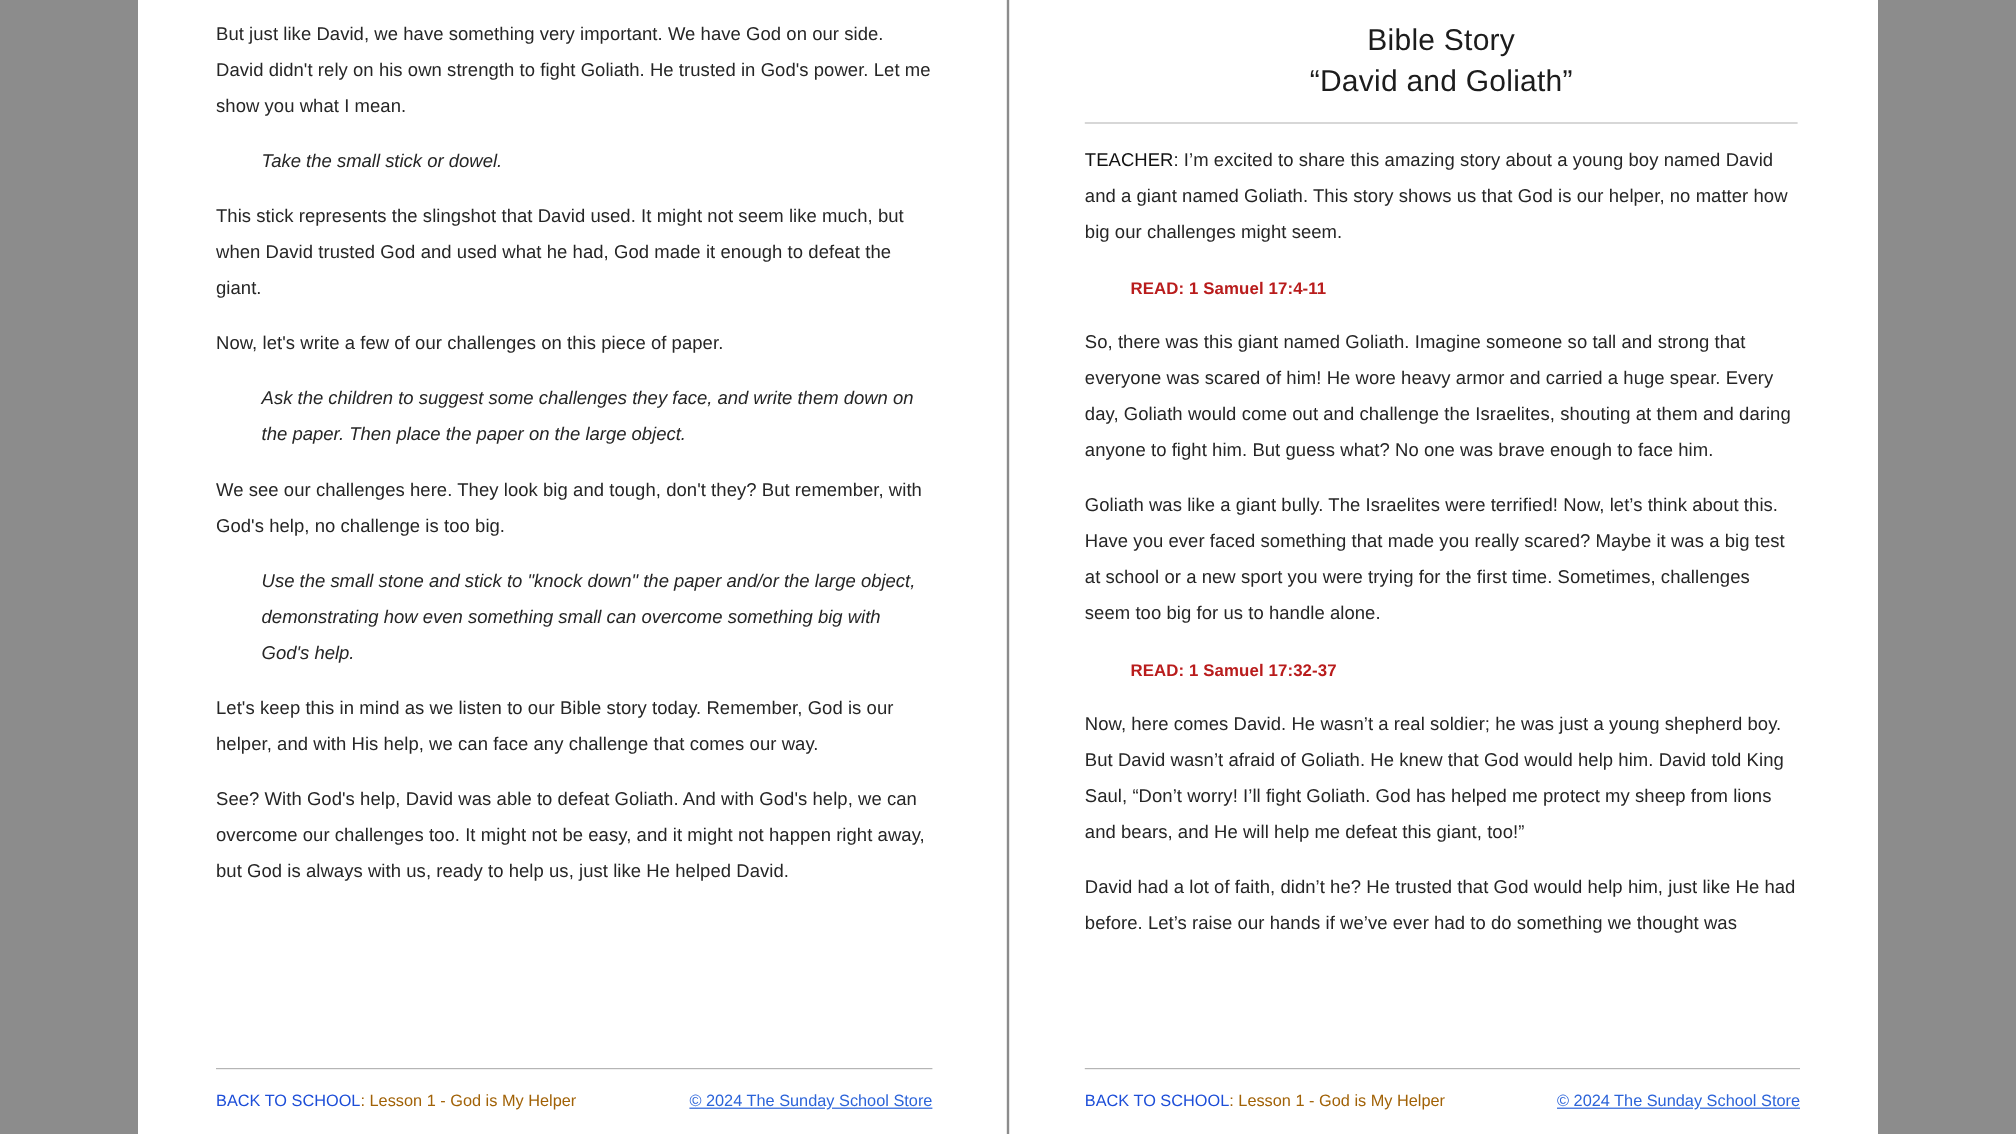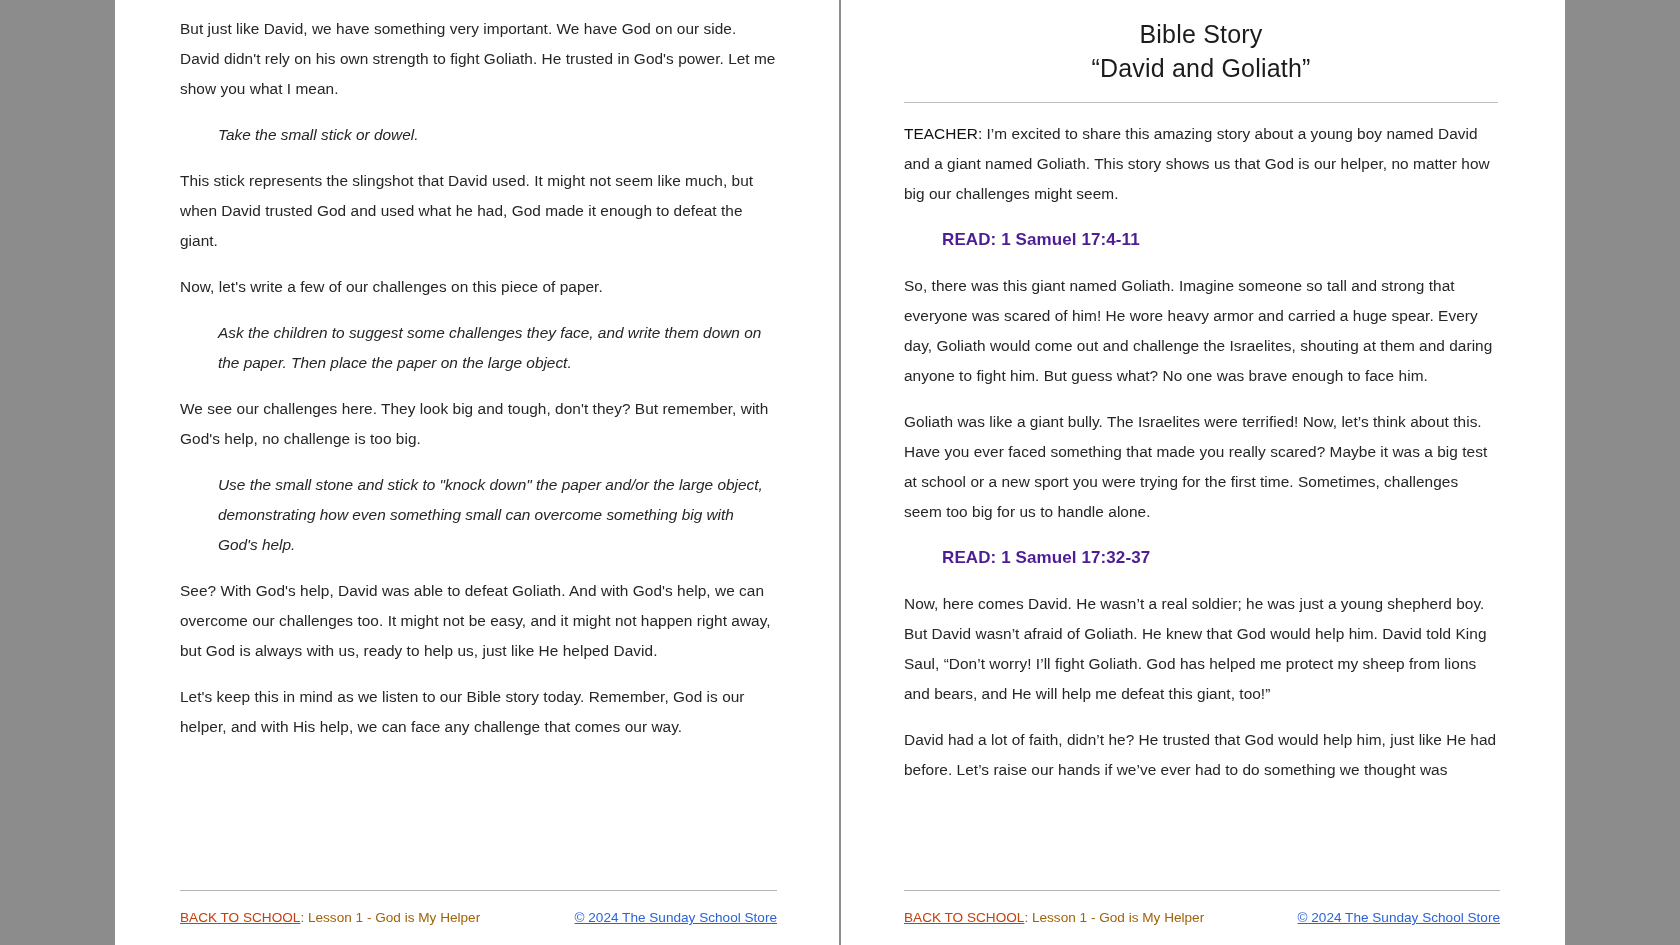--- a/index.html
+++ b/index.html
@@ -75,22 +75,22 @@
   p.stage {
     font-style: italic;
     font-size: 15.4px;
     color: #262626;
     line-height: 30px;
     margin: 16px 0 16px 0;
     padding-left: 38px;
   }
   p.readline {
     font-weight: bold;
-    font-size: 17px;
-    color: #4c1d95;
+    font-size: 14px;
+    color: #b91c1c;
     line-height: 30px;
     margin: 0 0 16px 0;
     padding-left: 38px;
     letter-spacing: 0.1px;
   }
   .speaker {
     font-weight: normal;
     color: #111;
   }
 
@@ -108,44 +108,43 @@
     margin: 0 0 19px 0;
   }
   .footer-row {
     display: flex;
     justify-content: space-between;
     align-items: baseline;
     font-size: 13.6px;
     color: #262626;
   }
   .flink {
-    color: #c2410c;
-    text-decoration: underline;
+    color: #1d4ed8;
   }
   .ftext { color: #a16207; }
   .fright { color: #2b63d9; text-decoration: underline; }
 </style>
 </head>
 <body>
 
 <div class="viewer">
   <div class="spread">
 
     <div class="page page-left">
       <div class="page-inner">
         <div class="body-area" style="padding-top:14px;">
           <p class="para first">But just like David, we have something very important. We have God on our side. David didn't rely on his own strength to fight Goliath. He trusted in God's power. Let me show you what I mean.</p>
           <p class="stage">Take the small stick or dowel.</p>
           <p class="para">This stick represents the slingshot that David used. It might not seem like much, but when David trusted God and used what he had, God made it enough to defeat the giant.</p>
           <p class="para">Now, let's write a few of our challenges on this piece of paper.</p>
           <p class="stage">Ask the children to suggest some challenges they face, and write them down on the paper. Then place the paper on the large object.</p>
           <p class="para">We see our challenges here. They look big and tough, don't they? But remember, with God's help, no challenge is too big.</p>
           <p class="stage">Use the small stone and stick to "knock down" the paper and/or the large object, demonstrating how even something small can overcome something big with God's help.</p>
+          <p class="para">Let's keep this in mind as we listen to our Bible story today. Remember, God is our helper, and with His help, we can face any challenge that comes our way.</p>
           <p class="para">See? With God's help, David was able to defeat Goliath. And with God's help, we can overcome our challenges too. It might not be easy, and it might not happen right away, but God is always with us, ready to help us, just like He helped David.</p>
-          <p class="para">Let's keep this in mind as we listen to our Bible story today. Remember, God is our helper, and with His help, we can face any challenge that comes our way.</p>
         </div>
       </div>
       <div class="footer">
         <hr class="footer-rule">
         <div class="footer-row">
           <div>
             <span class="flink">BACK TO SCHOOL</span><span class="ftext">: Lesson 1 - God is My Helper</span>
           </div>
           <div class="fright">© 2024 The Sunday School Store</div>
         </div>

